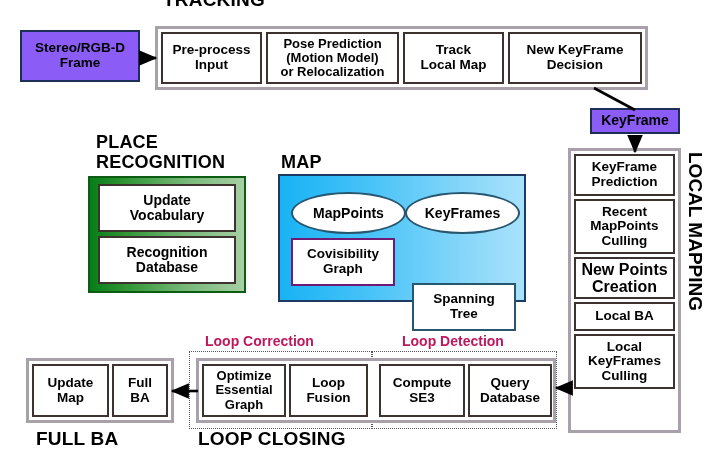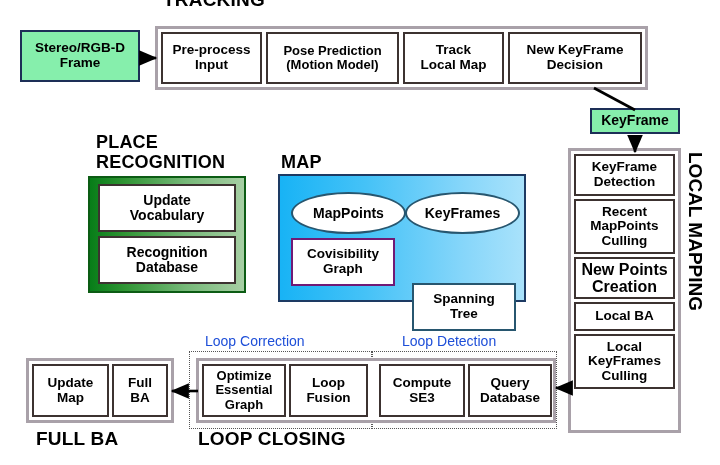--- a/index.html
+++ b/index.html
@@ -24,34 +24,34 @@
     background:#ffffff;
     border:2px solid #3c3230;
     box-sizing:border-box;
     display:flex;align-items:center;justify-content:center;
     text-align:center;
     font-weight:bold;
     color:#000000;
     line-height:1.08;
   }
   .blue{
-    background:#86efac;
+    background:#8b5cf6;
     border:2px solid #1d2f57;
   }
   .sect-label{
     position:absolute;
     font-weight:bold;
     color:#000000;
     letter-spacing:.2px;
     white-space:nowrap;
   }
   .sub-label{
     position:absolute;
-    font-weight:normal;
-    color:#1d4ed8;
+    font-weight:bold;
+    color:#be185d;
     white-space:nowrap;
   }
   .vlabel{
     position:absolute;
     font-weight:bold;
     color:#000;
     white-space:nowrap;
     transform-origin:0 0;
     transform:rotate(90deg);
   }
@@ -111,20 +111,21 @@
     <span style="display:block;">
       <span>Pre-process</span><br>
       <span>Input</span>
     </span>
   </div>
 
   <div class="box" style="left:266px;top:32px;width:133px;height:52px;font-size:13px;">
     <span style="display:block;">
       <span>Pose Prediction</span><br>
       <span>(Motion Model)</span><br>
+      <span>or Relocalization</span>
     </span>
   </div>
 
   <div class="box" style="left:403px;top:32px;width:101px;height:52px;font-size:13.5px;">
     <span style="display:block;">
       <span>Track</span><br>
       <span>Local Map</span>
     </span>
   </div>
 
@@ -137,21 +138,21 @@
 
   <div class="box blue" style="left:590px;top:108px;width:90px;height:26px;font-size:14px;">
       <span>KeyFrame</span>
     </div>
 
   <div class="grp" id="localmapping-group"></div>
 
   <div class="box" style="left:574px;top:154px;width:101px;height:42px;font-size:13.5px;">
     <span style="display:block;">
       <span>KeyFrame</span><br>
-      <span>Detection</span>
+      <span>Prediction</span>
     </span>
   </div>
 
   <div class="box" style="left:574px;top:199px;width:101px;height:55px;font-size:13.5px;">
     <span style="display:block;">
       <span>Recent</span><br>
       <span>MapPoints</span><br>
       <span>Culling</span>
     </span>
   </div>

